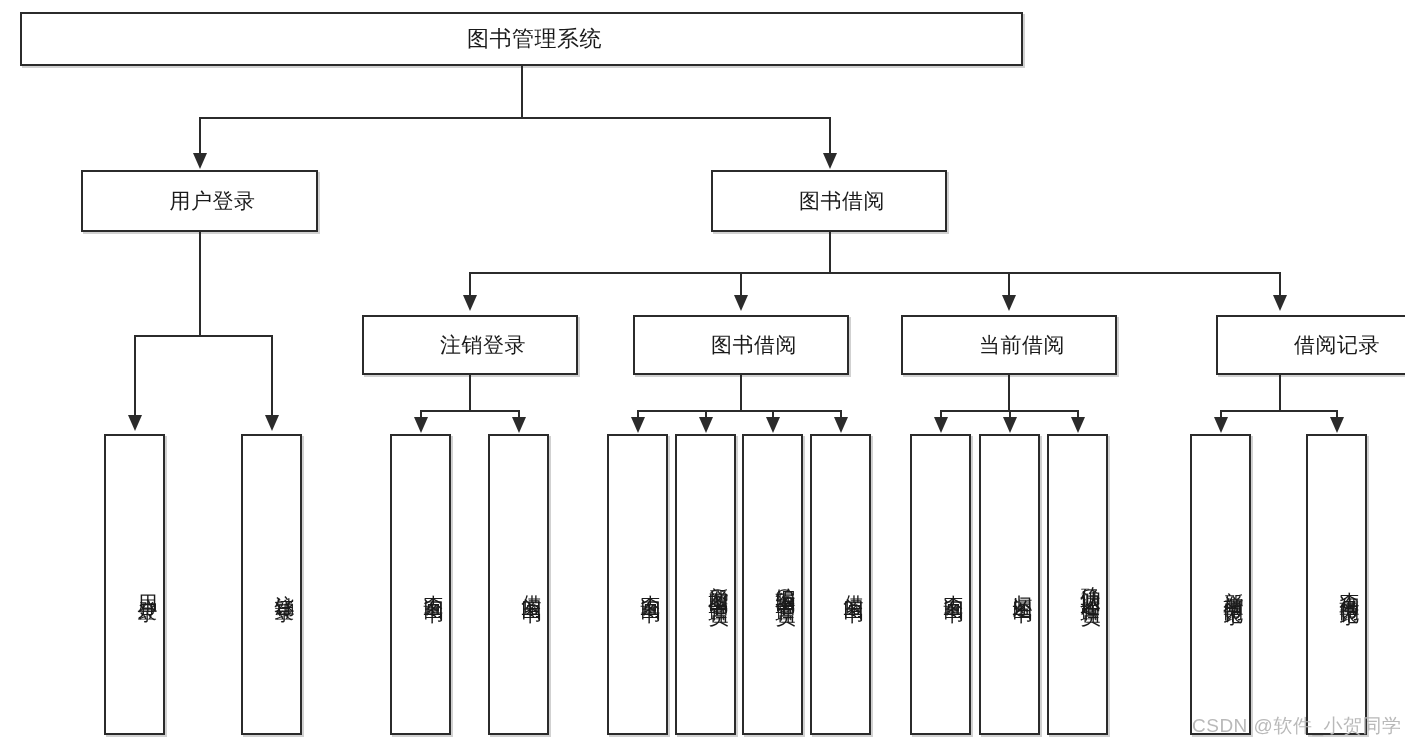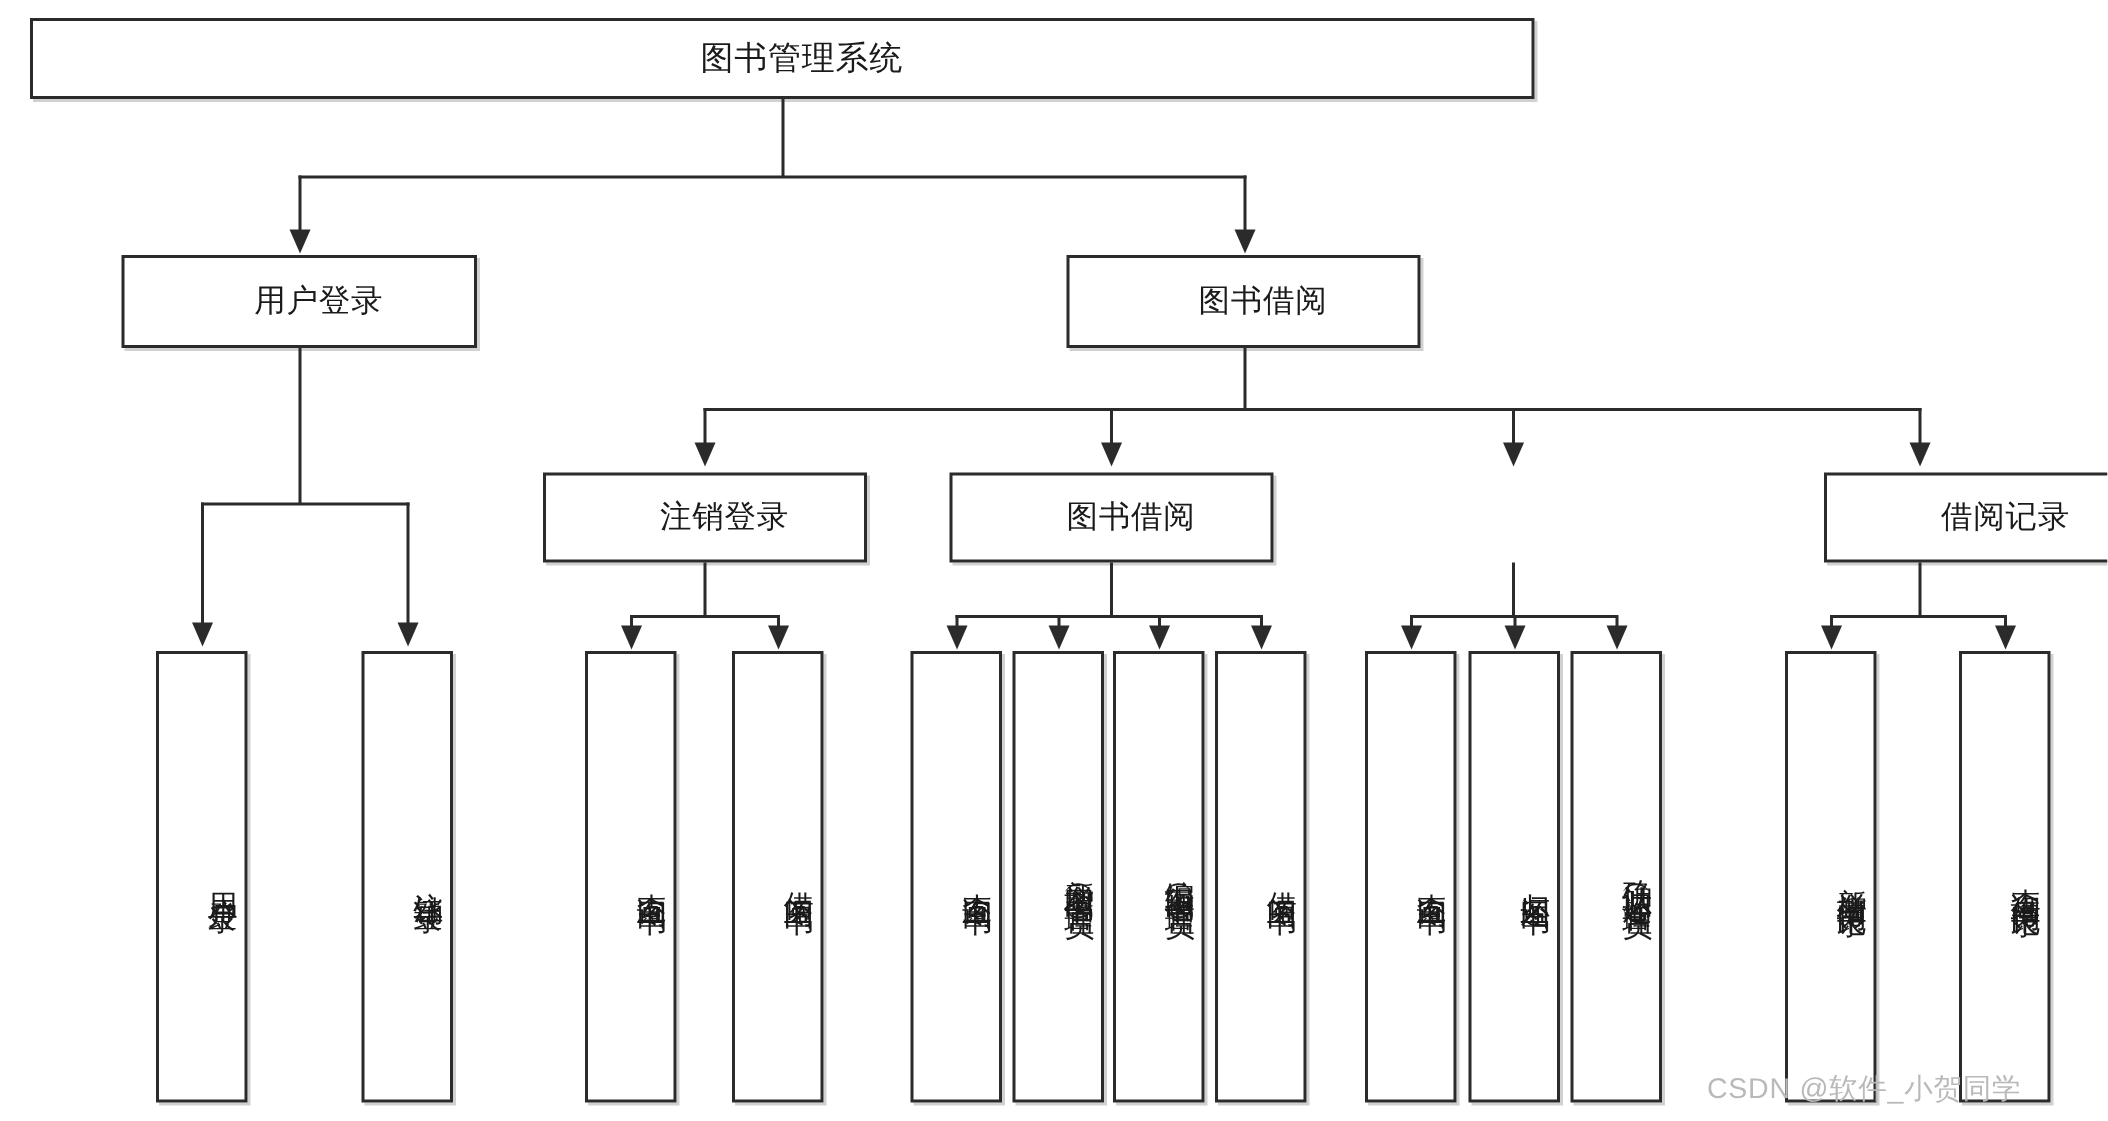--- a/index.html
+++ b/index.html
@@ -125,20 +125,23 @@
   <div class="arrow" style="left:1002px; top:295px;"></div>
 
   <div class="vline" style="left:1279px; top:272px; height:25px;"></div>
   <div class="arrow" style="left:1273px; top:295px;"></div>
 
   <div class="node" style="left:362px; top:315px; width:216px; height:60px;">
     <span class="label">注销登录</span>
   </div>
   <div class="node" style="left:633px; top:315px; width:216px; height:60px;">
     <span class="label">图书借阅</span>
+  </div>
+  <div class="node" style="left:901px; top:315px; width:216px; height:60px;">
+    <span class="label">当前借阅</span>
   </div>
   <div class="node" style="left:1172px; top:315px; width:216px; height:60px;margin-left:44px;">
     <span class="label">借阅记录</span>
   </div>
 
   <div class="vline" style="left:469px; top:375px; height:36px;"></div>
   <div class="hline" style="left:420px; top:410px; width:99px;"></div>
   <div class="vline" style="left:420px; top:410px; height:9px;"></div>
   <div class="arrow" style="left:414px; top:417px;"></div>
   <div class="vline" style="left:518px; top:410px; height:9px;"></div>
@@ -208,15 +211,15 @@
     <span class="label">确认归还（管理员）</span>
   </div>
 
   <div class="node leaf" style="left:1190px; top:434px; width:61px; height:301px;">
     <span class="label">新增借阅记录</span>
   </div>
   <div class="node leaf" style="left:1306px; top:434px; width:61px; height:301px;">
     <span class="label">查询借阅记录</span>
   </div>
 
-  <div class="watermark" style="left:1138px; top:713px;">CSDN @软件_小贺同学</div>
+  <div class="watermark" style="left:1192px; top:713px;">CSDN @软件_小贺同学</div>
 
 </div>
 
 </body></html>

